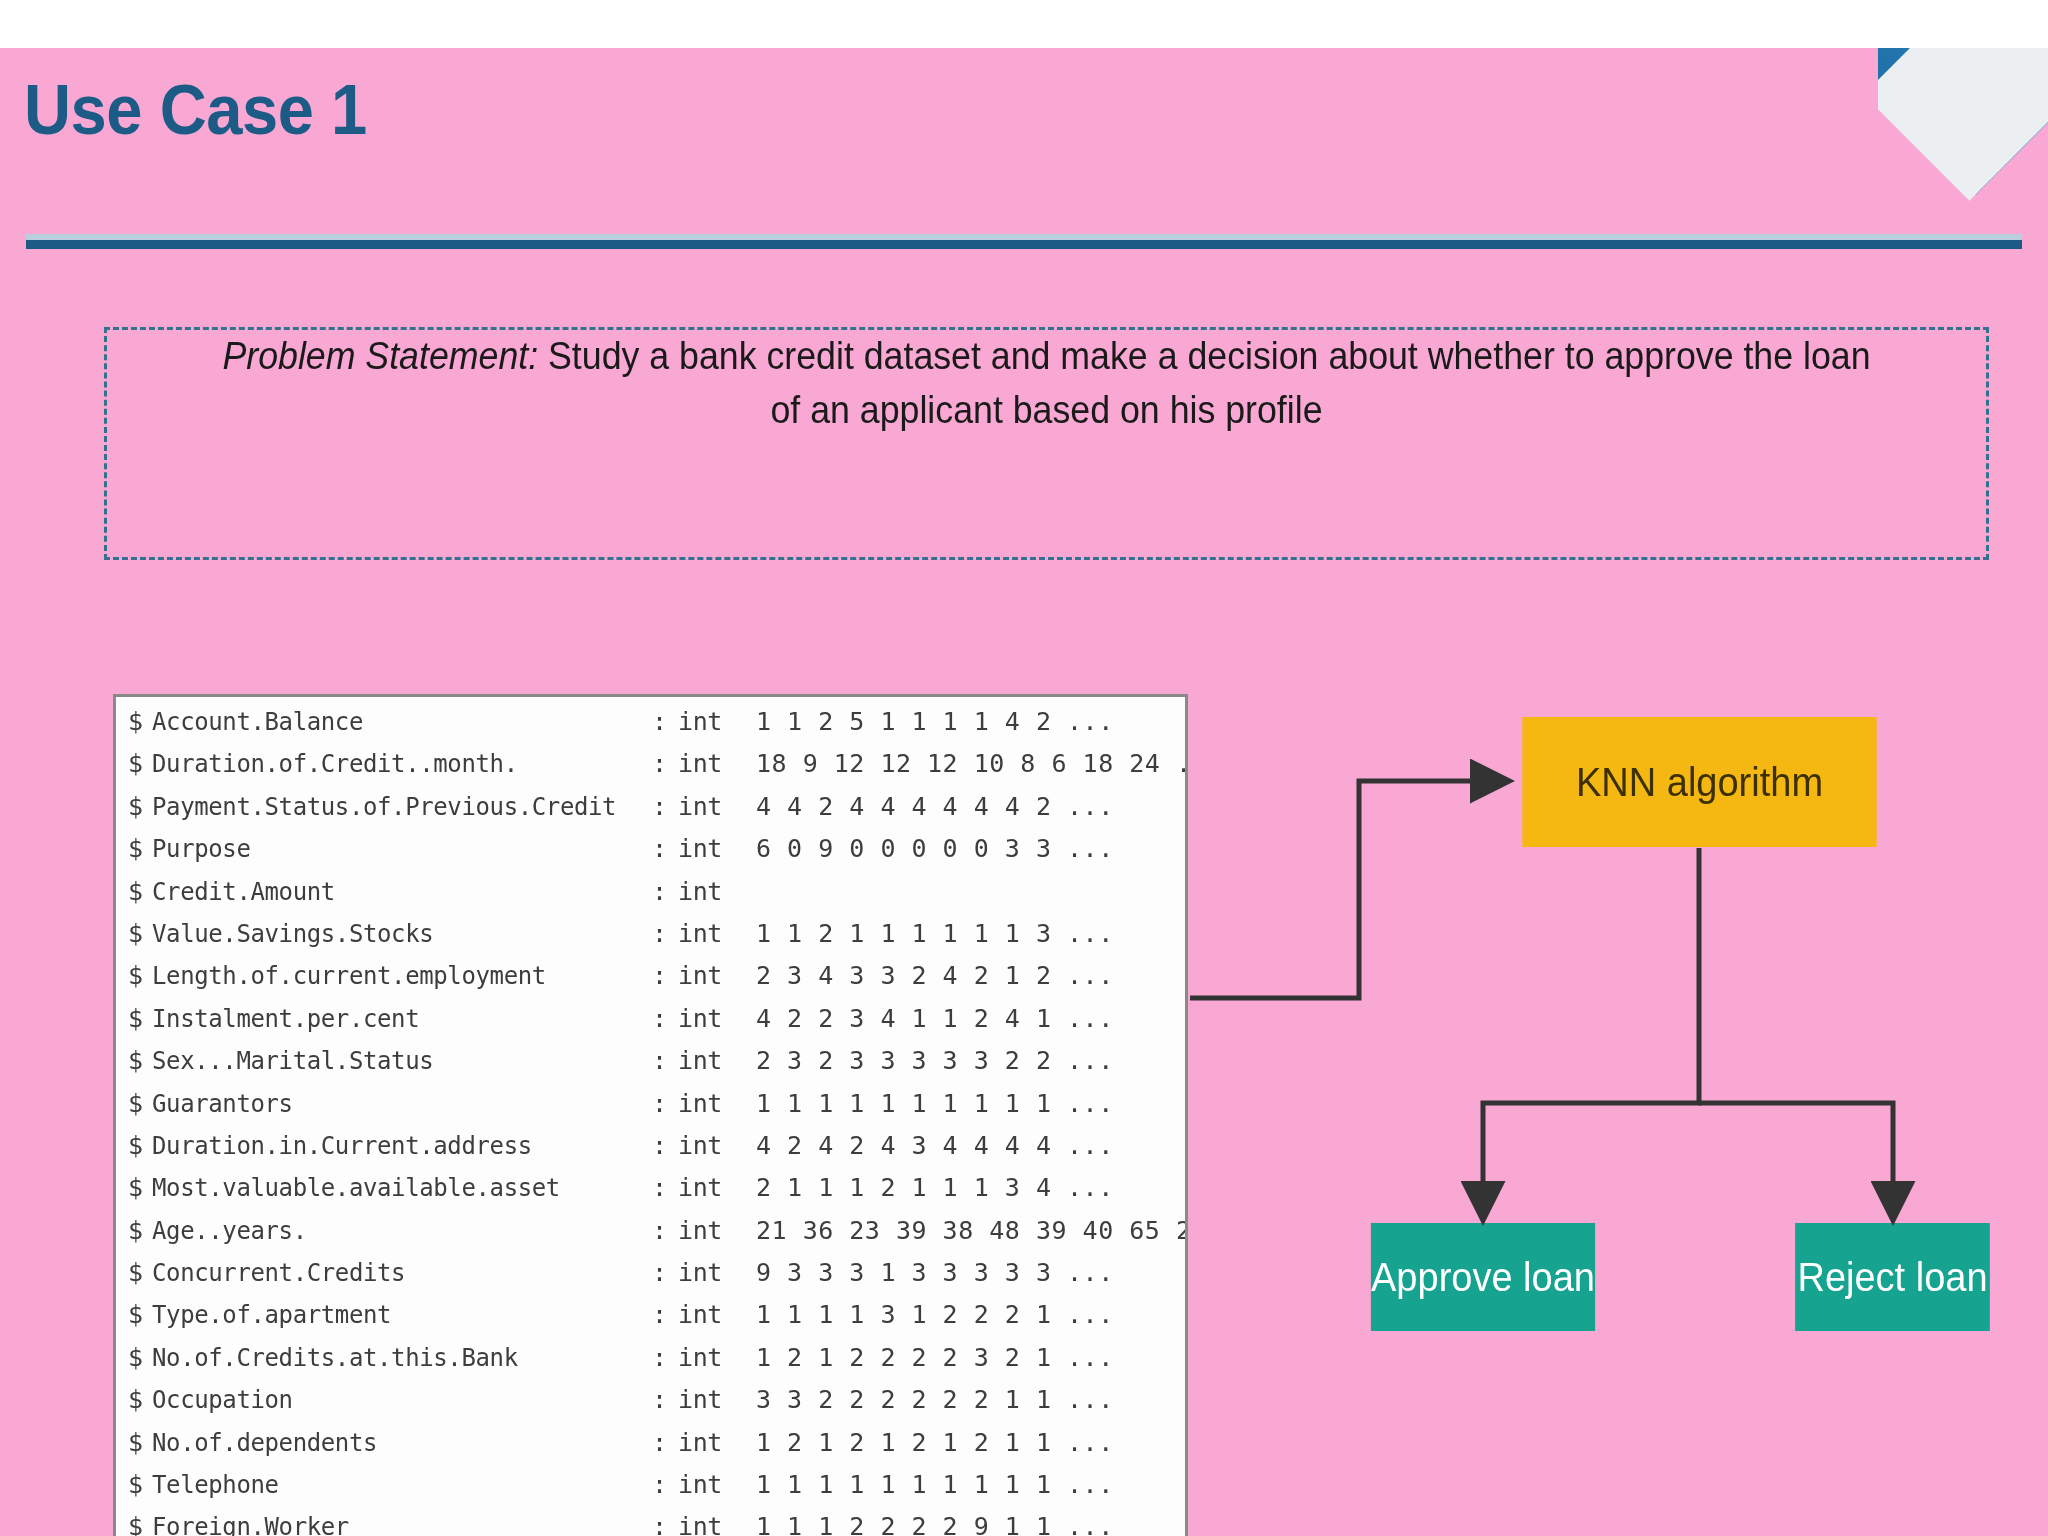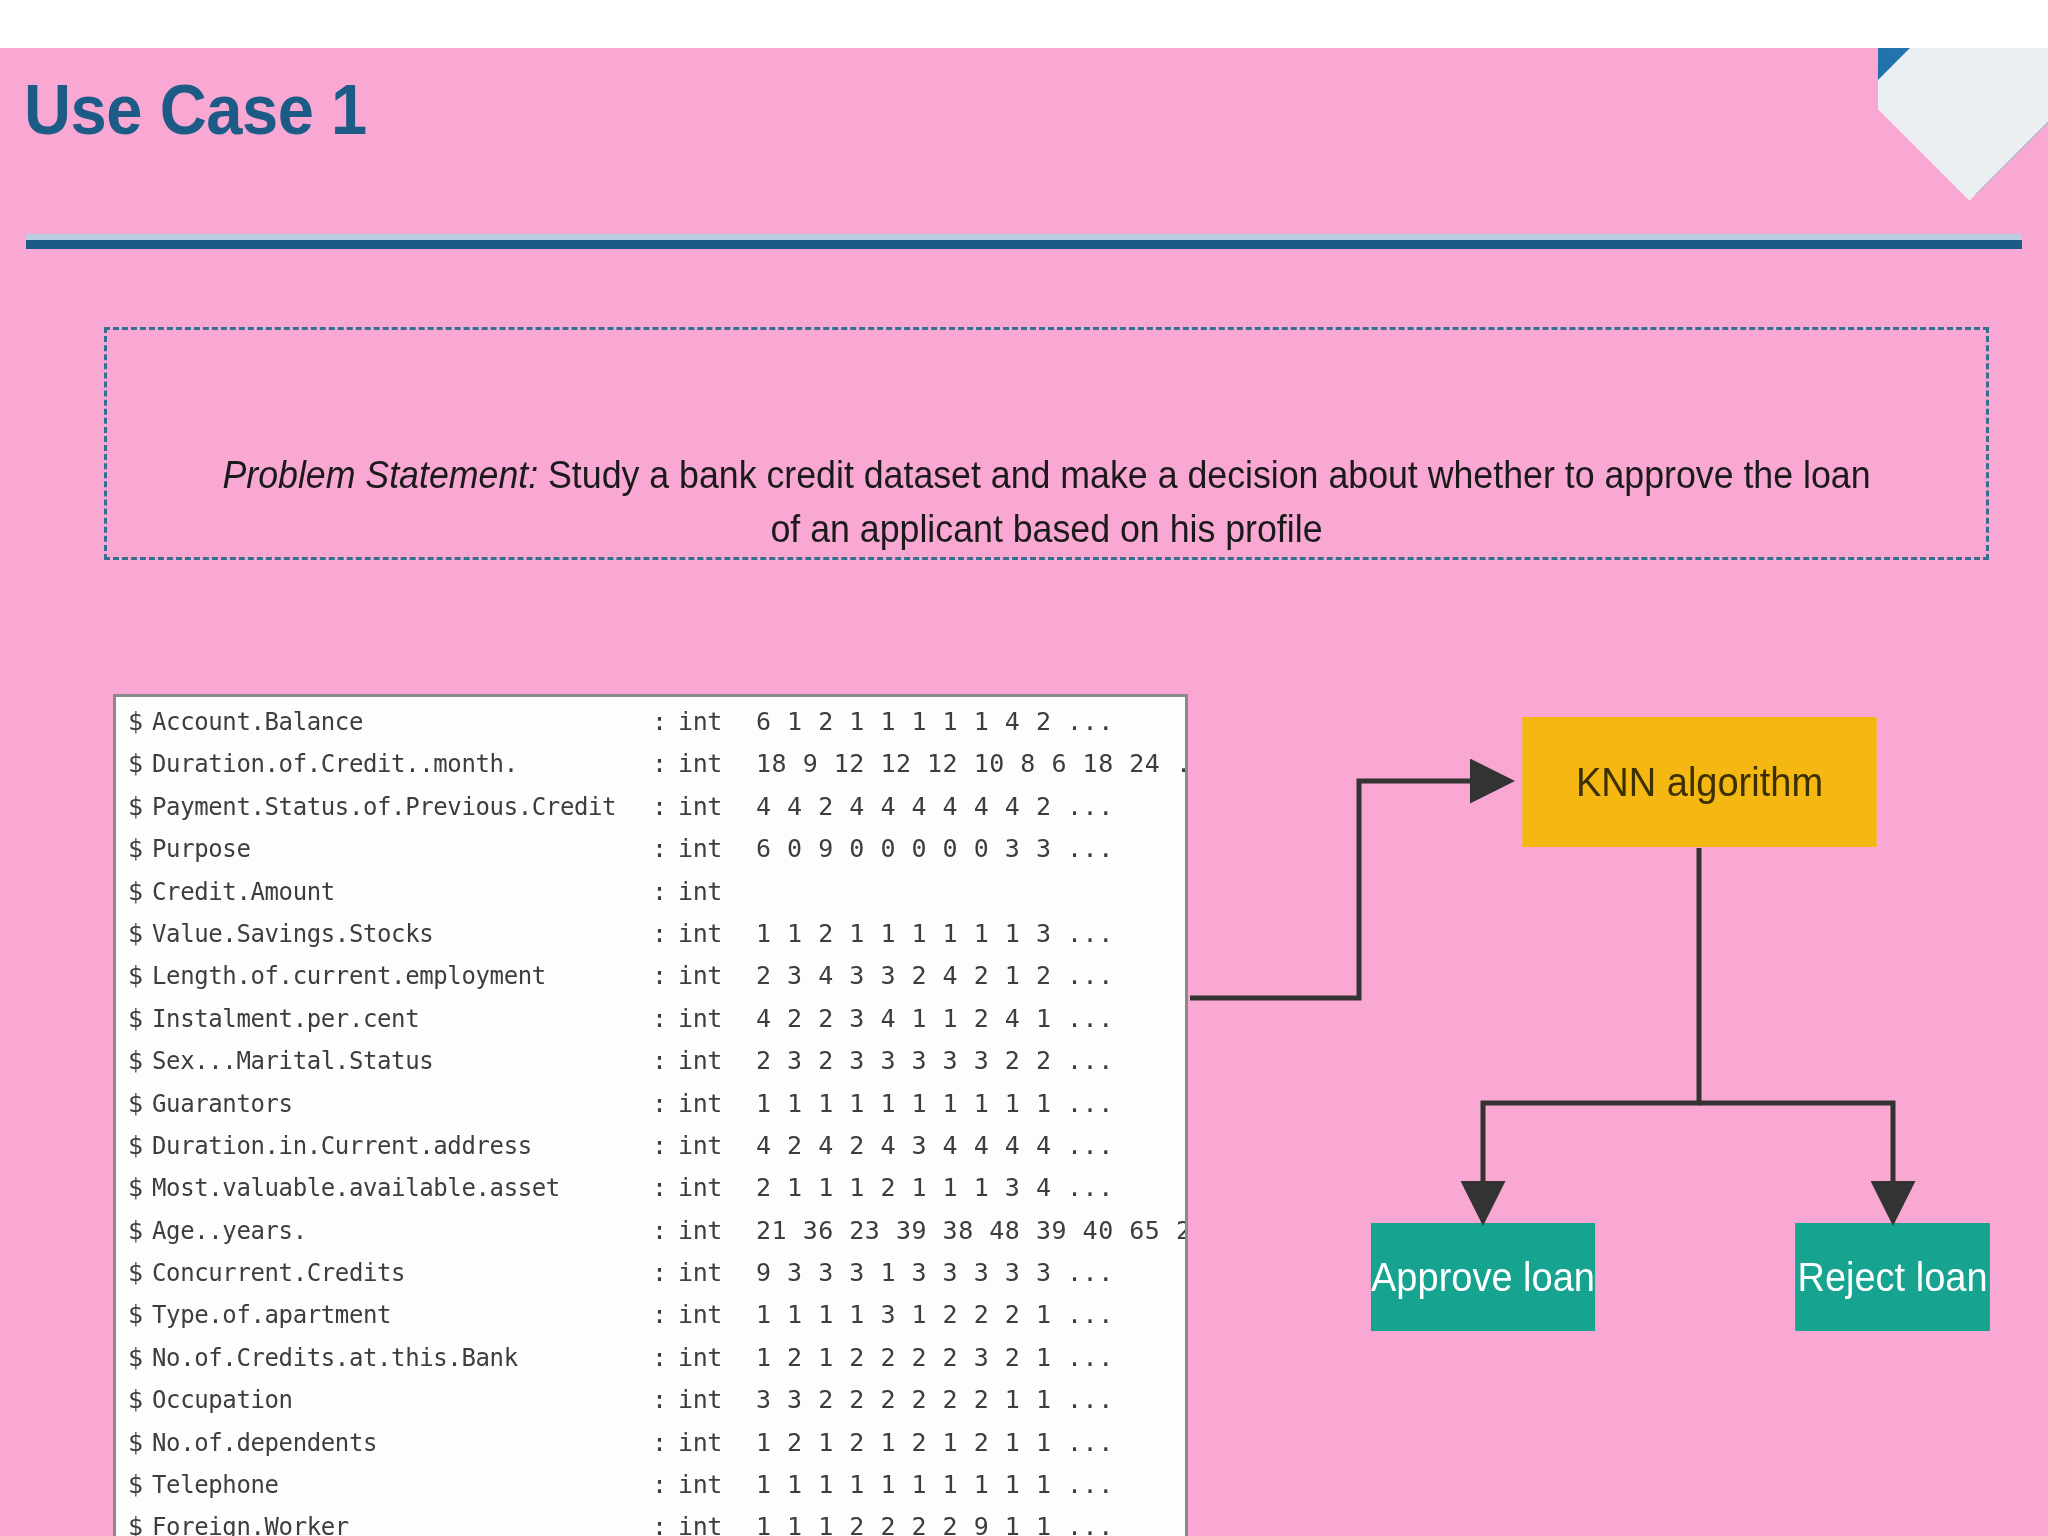--- a/index.html
+++ b/index.html
@@ -84,21 +84,21 @@
 
   
   .problem-box {
     position: absolute;
     left: 104px;
     top: 279px;
     width: 1885px;
     height: 233px;
     border: 3px dashed #34718f;
     display: flex;
-    align-items: flex-end;
+    align-items: flex-start;
     justify-content: center;
     padding: 0 50px;
   }
   .problem-text {
     font-size: 38px;
     line-height: 1.42;
     color: #1a1a1a;
     text-align: center;
     font-family: "Liberation Sans", sans-serif;
     transform: scaleX(0.94);
@@ -192,21 +192,21 @@
   <div class="title-rule-top"></div>
   <div class="title-rule"></div>
 
   <div class="problem-box">
     <div class="problem-text">
       <span class="ps-label">Problem Statement:</span><span> Study a bank credit dataset and make a decision about whether to approve the loan of an applicant based on his profile</span>
     </div>
   </div>
 
   <div class="dataset-panel" id="dataset-panel">
-      <div class="ds-row"><span class="ds-dollar">$</span><span class="ds-name">Account.Balance</span><span class="ds-colon">:</span><span class="ds-type">int</span><span class="ds-vals">6 1 2 1 1 1 1 1 4 2 ...</span></div>
+      <div class="ds-row"><span class="ds-dollar">$</span><span class="ds-name">Account.Balance</span><span class="ds-colon">:</span><span class="ds-type">int</span><span class="ds-vals">1 1 2 5 1 1 1 1 4 2 ...</span></div>
       <div class="ds-row"><span class="ds-dollar">$</span><span class="ds-name">Duration.of.Credit..month.</span><span class="ds-colon">:</span><span class="ds-type">int</span><span class="ds-vals">18 9 12 12 12 10 8 6 18 24 ..</span></div>
       <div class="ds-row"><span class="ds-dollar">$</span><span class="ds-name">Payment.Status.of.Previous.Credit</span><span class="ds-colon">:</span><span class="ds-type">int</span><span class="ds-vals">4 4 2 4 4 4 4 4 4 2 ...</span></div>
       <div class="ds-row"><span class="ds-dollar">$</span><span class="ds-name">Purpose</span><span class="ds-colon">:</span><span class="ds-type">int</span><span class="ds-vals">6 0 9 0 0 0 0 0 3 3 ...</span></div>
       <div class="ds-row"><span class="ds-dollar">$</span><span class="ds-name">Credit.Amount</span><span class="ds-colon">:</span><span class="ds-type">int</span></div>
       <div class="ds-row"><span class="ds-dollar">$</span><span class="ds-name">Value.Savings.Stocks</span><span class="ds-colon">:</span><span class="ds-type">int</span><span class="ds-vals">1 1 2 1 1 1 1 1 1 3 ...</span></div>
       <div class="ds-row"><span class="ds-dollar">$</span><span class="ds-name">Length.of.current.employment</span><span class="ds-colon">:</span><span class="ds-type">int</span><span class="ds-vals">2 3 4 3 3 2 4 2 1 2 ...</span></div>
       <div class="ds-row"><span class="ds-dollar">$</span><span class="ds-name">Instalment.per.cent</span><span class="ds-colon">:</span><span class="ds-type">int</span><span class="ds-vals">4 2 2 3 4 1 1 2 4 1 ...</span></div>
       <div class="ds-row"><span class="ds-dollar">$</span><span class="ds-name">Sex...Marital.Status</span><span class="ds-colon">:</span><span class="ds-type">int</span><span class="ds-vals">2 3 2 3 3 3 3 3 2 2 ...</span></div>
       <div class="ds-row"><span class="ds-dollar">$</span><span class="ds-name">Guarantors</span><span class="ds-colon">:</span><span class="ds-type">int</span><span class="ds-vals">1 1 1 1 1 1 1 1 1 1 ...</span></div>
       <div class="ds-row"><span class="ds-dollar">$</span><span class="ds-name">Duration.in.Current.address</span><span class="ds-colon">:</span><span class="ds-type">int</span><span class="ds-vals">4 2 4 2 4 3 4 4 4 4 ...</span></div>

